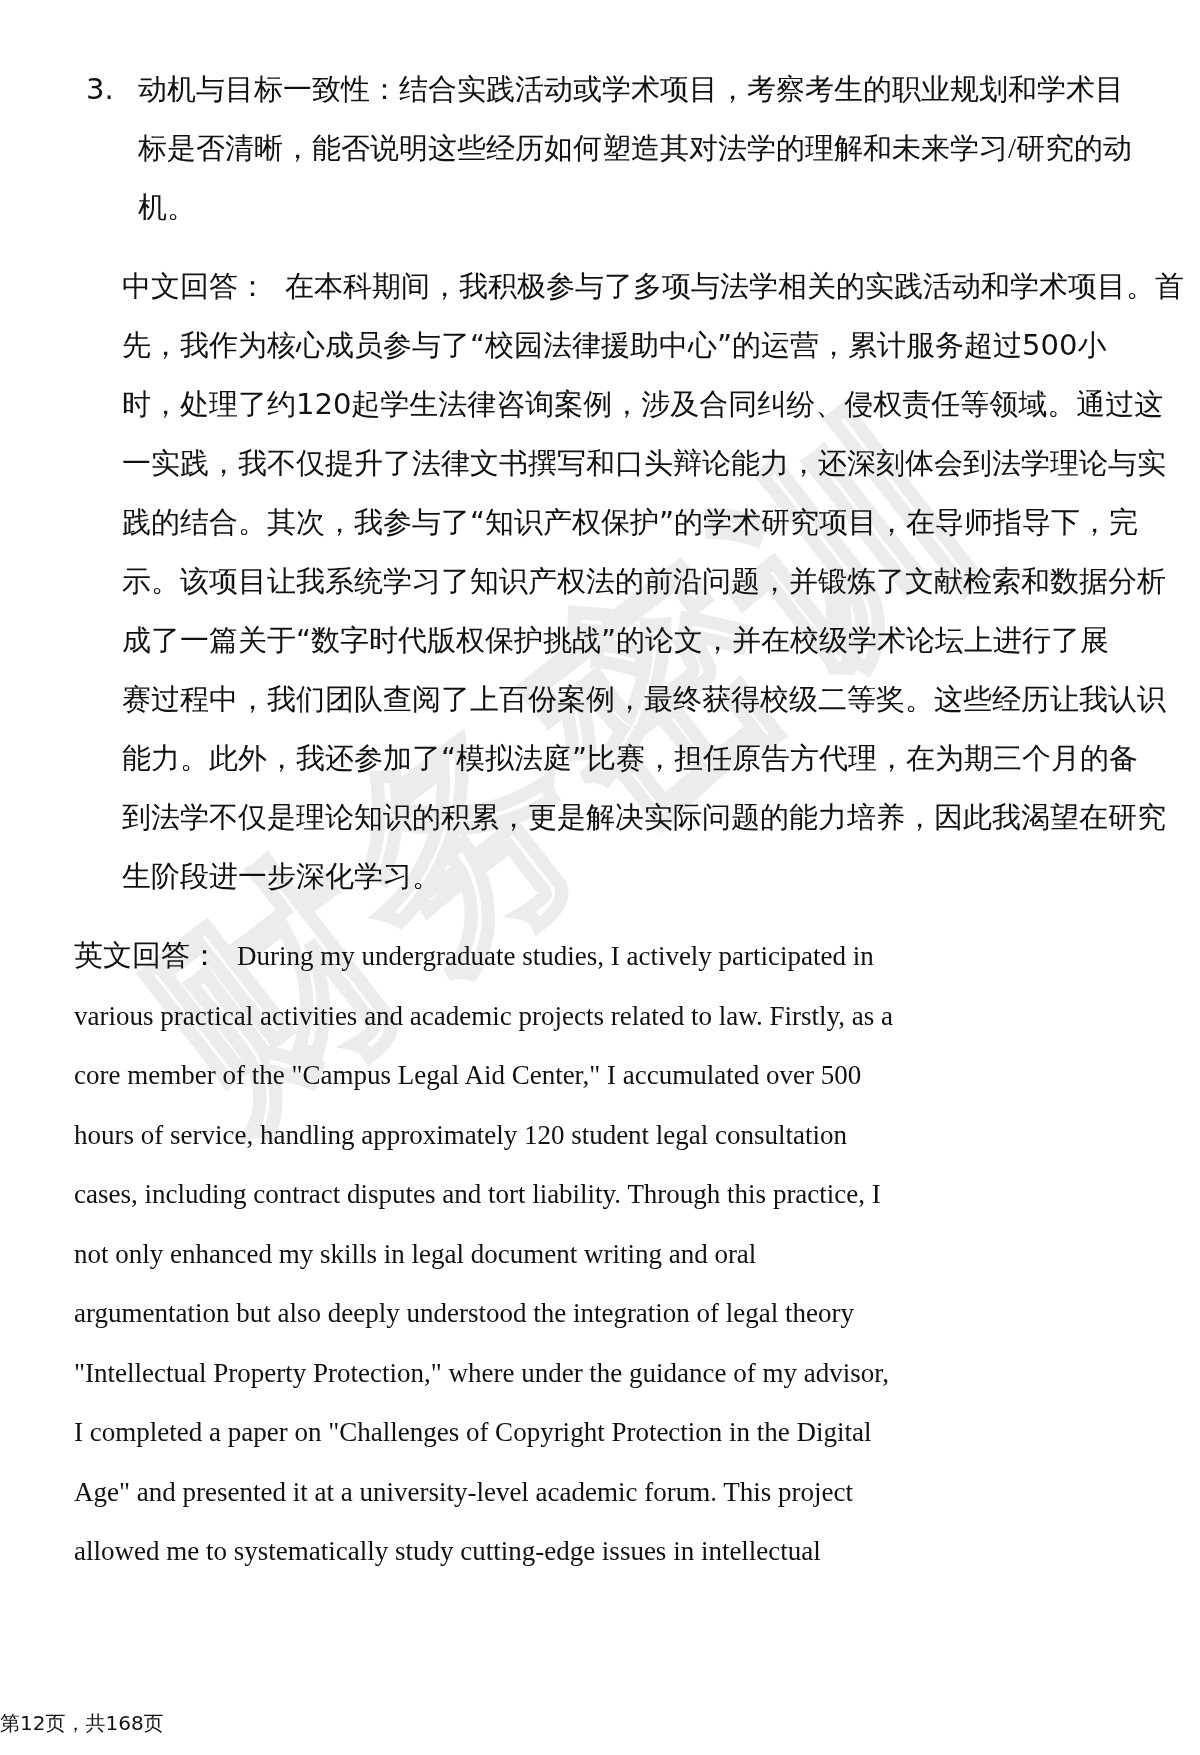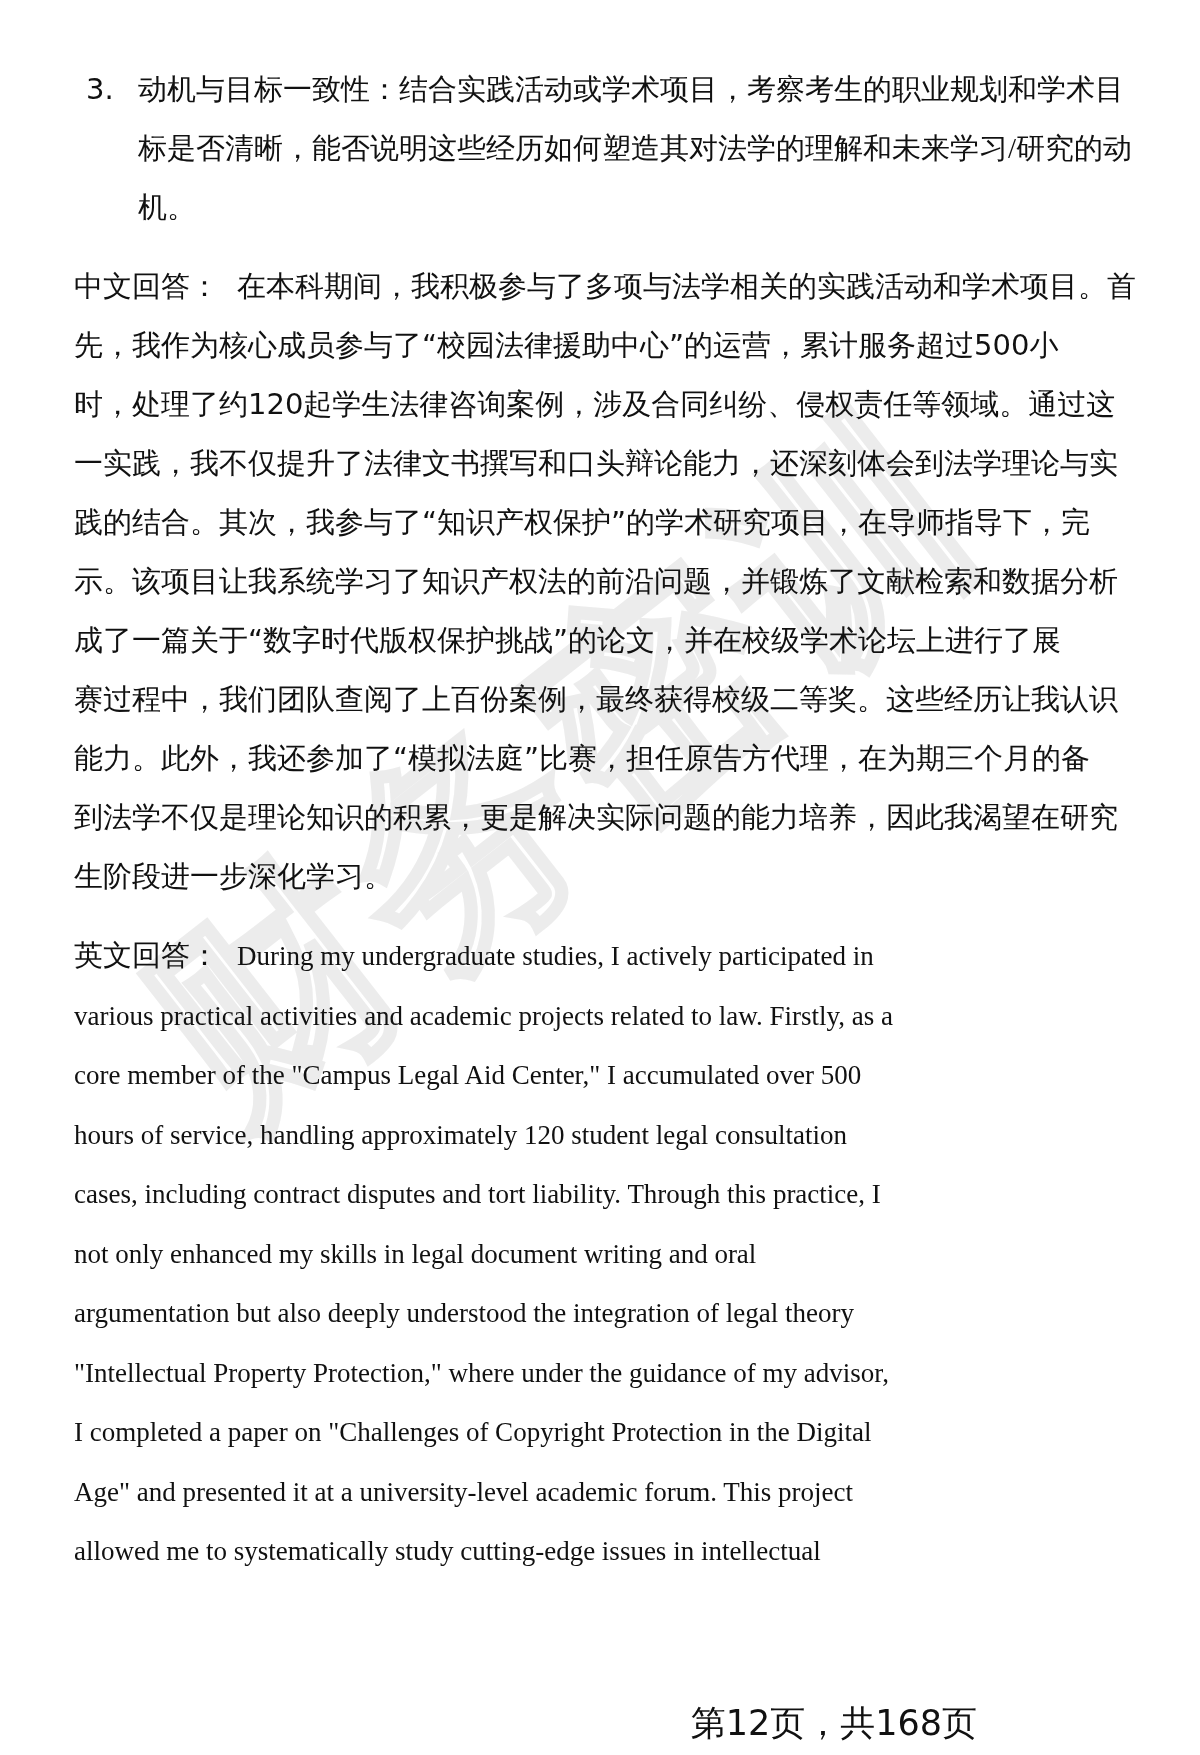--- a/index.html
+++ b/index.html
@@ -61,40 +61,41 @@
     font-family: Liberation Serif, serif;
   }
   .line {
     display: block;
     white-space: nowrap;
   }
   .para {
     margin-top: 20px;
     font-size: 29px;
     line-height: 59px;
+    margin-left: 48px;
   }
   .para-en {
     margin-top: 20px;
     font-size: 29px;
     line-height: 59.5px;
     font-family: Liberation Serif, serif;
   }
   .para-en .line {
     font-size: 27px;
   }
   .label {
     margin-right: 18px;
   }
   .footer {
     position: absolute;
     left: 0;
     width: 977px;
     top: 1703px;
-    text-align: right;
-    font-size: 35px;
+    text-align: left;
+    font-size: 20px;
     line-height: 40px;
     z-index: 1;
   }
 </style>
 </head>
 <body>
 
 <div class="page">
 
   <div class="watermark">财务密训</div>

